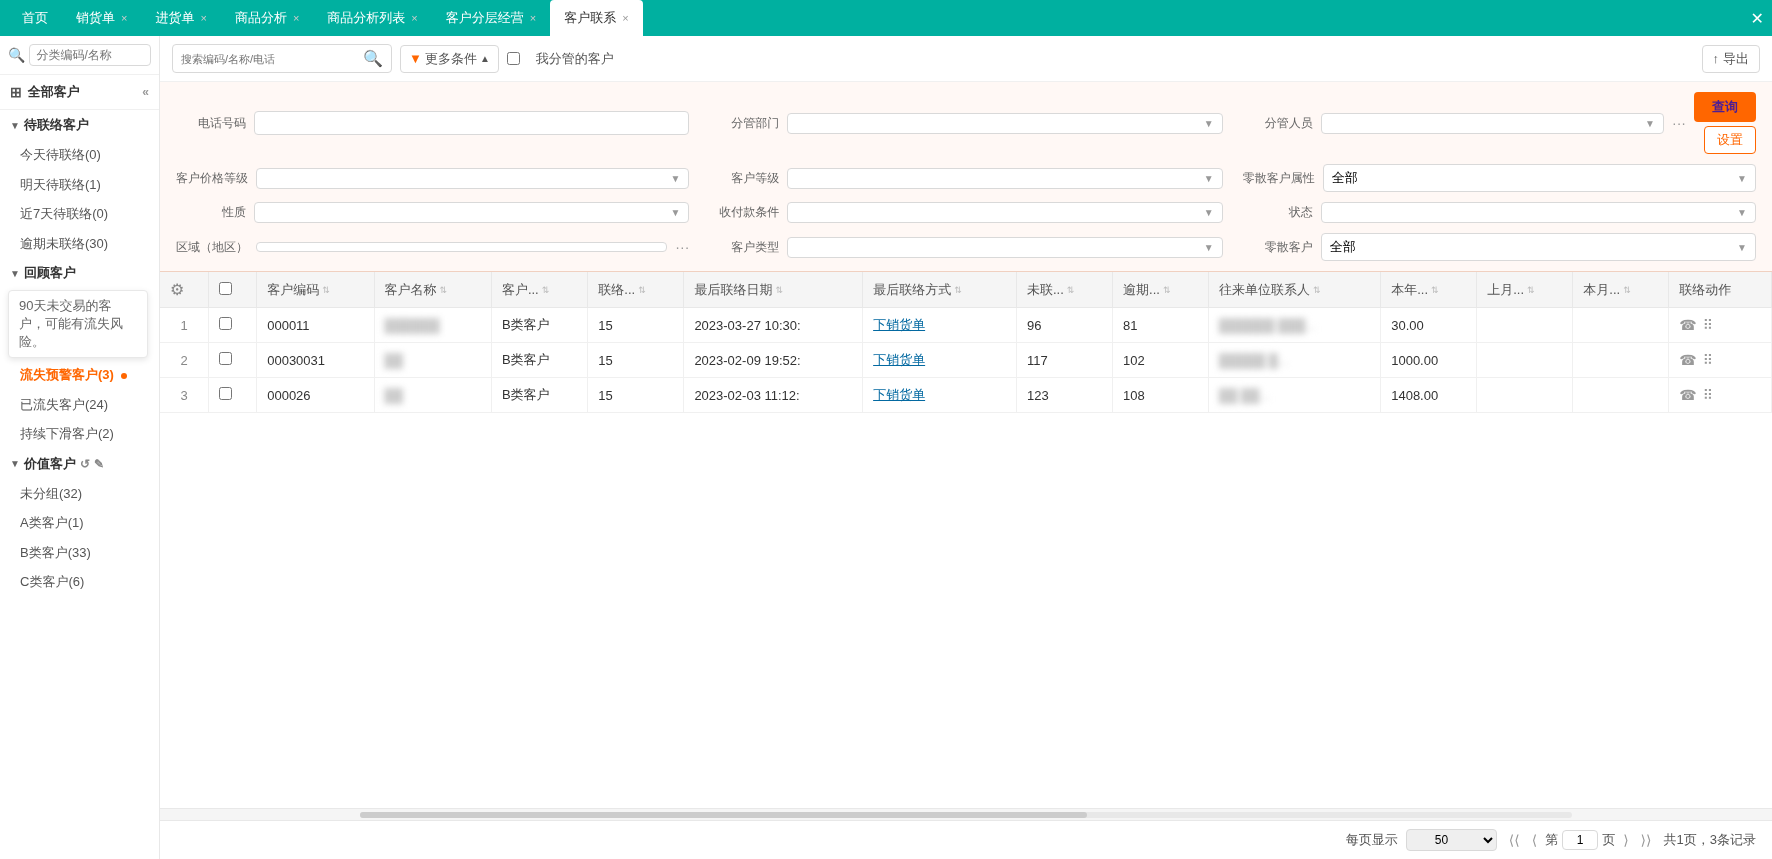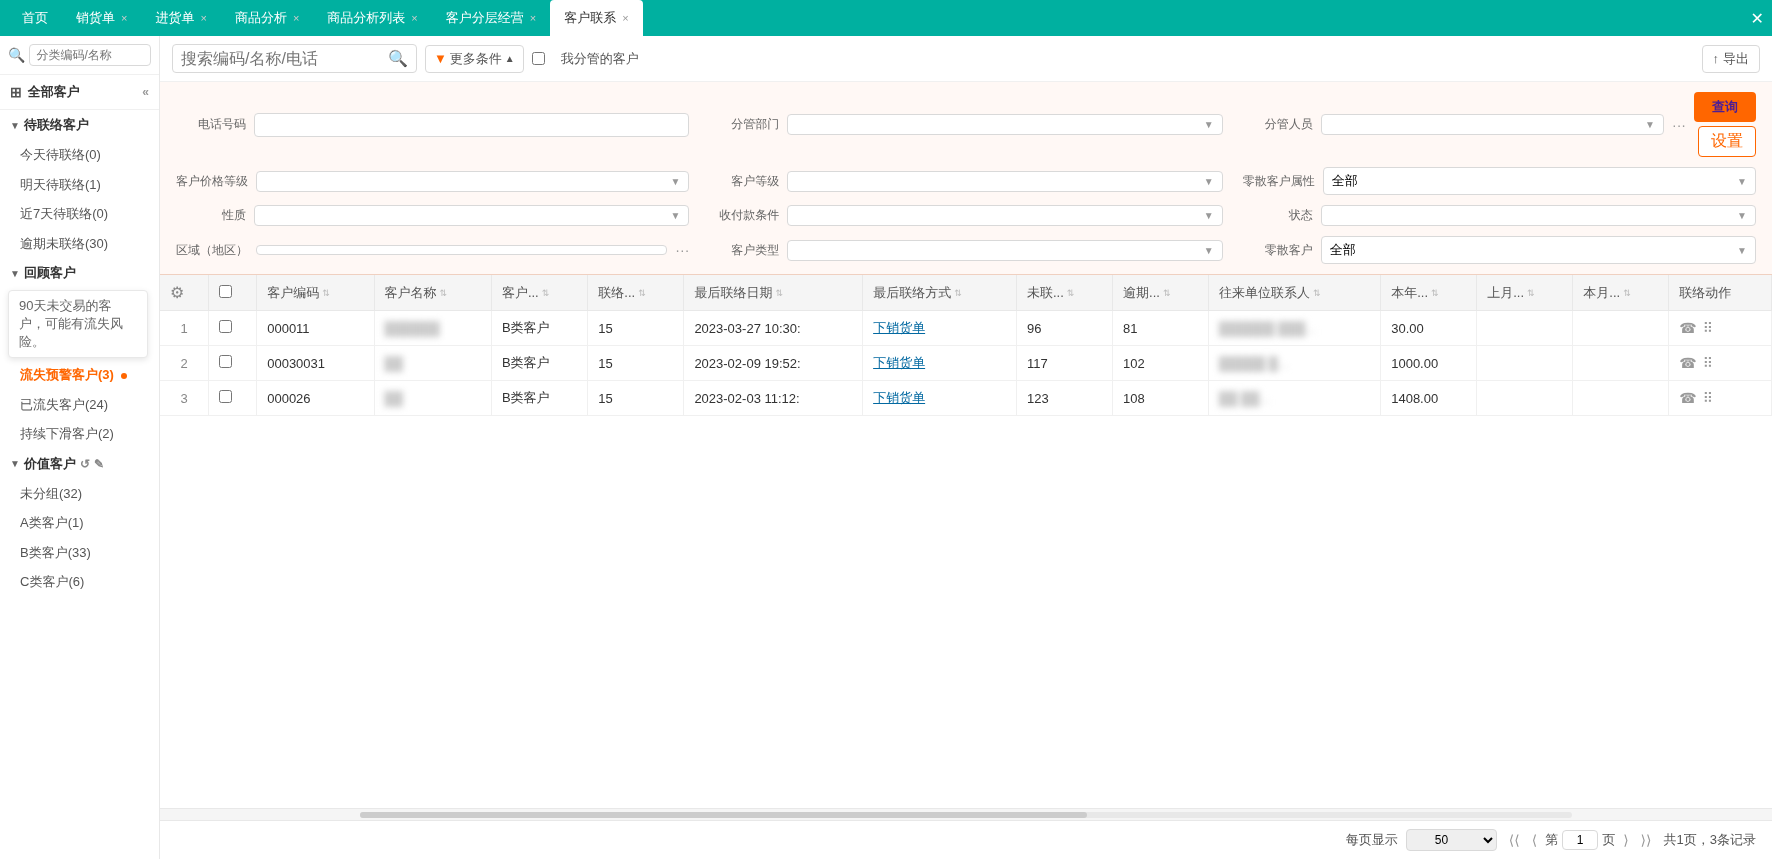--- a/index.html
+++ b/index.html
@@ -71,21 +71,21 @@
 
     
     .toolbar {
       display: flex; align-items: center; padding: 8px 12px;
       border-bottom: 1px solid #f0f0f0; background: #fff; gap: 8px;
     }
     .toolbar-search {
       display: flex; align-items: center; border: 1px solid #d9d9d9;
       border-radius: 4px; padding: 4px 8px; min-width: 220px;
     }
-    .toolbar-search input { border: none; outline: none; font-size: 16px; color: #c2410c; width: 100%; }
+    .toolbar-search input { border: none; outline: none; font-size: 11px; color: #c2410c; width: 100%; }
     .toolbar-search .search-btn { color: #ff6600; cursor: pointer; font-size: 16px; }
     .toolbar-more {
       display: flex; align-items: center; color: #555; cursor: pointer;
       border: 1px solid #d9d9d9; border-radius: 4px; padding: 4px 8px;
       font-size: 12px; gap: 3px;
     }
     .toolbar-more .filter-icon { color: #ff6600; }
     .toolbar-checkbox { display: flex; align-items: center; gap: 16px; font-size: 12px; color: #555; cursor: pointer; }
     .toolbar-right { margin-left: auto; display: flex; align-items: center; gap: 8px; }
     .export-btn {
@@ -113,21 +113,21 @@
       cursor: pointer; background: #fff;
     }
     .filter-select .chevron { color: #999; font-size: 10px; }
     .filter-more-btn { color: #999; cursor: pointer; font-size: 14px; }
     .query-btn {
       background: #ff6600; color: #4c1d95; border: none; border-radius: 4px;
       padding: 6px 18px; cursor: pointer; font-size: 13px; font-weight: bold;
     }
     .settings-btn {
       background: #fff; color: #ff6600; border: 1px solid #ff6600;
-      border-radius: 4px; padding: 4px 12px; cursor: pointer; font-size: 16px;
+      border-radius: 4px; padding: 4px 12px; cursor: pointer; font-size: 13px;
     }
     .filter-btns { display: flex; flex-direction: column; gap: 4px; align-items: flex-end; }
 
     
     .table-wrapper { flex: 1; overflow: auto; }
     table { width: 100%; border-collapse: collapse; font-size: 12px; }
     table th {
       background: #f5f5f5; border-bottom: 1px solid #e8e8e8;
       border-right: 1px solid #e8e8e8; padding: 8px 10px;
       text-align: left; font-weight: normal; color: #555;

